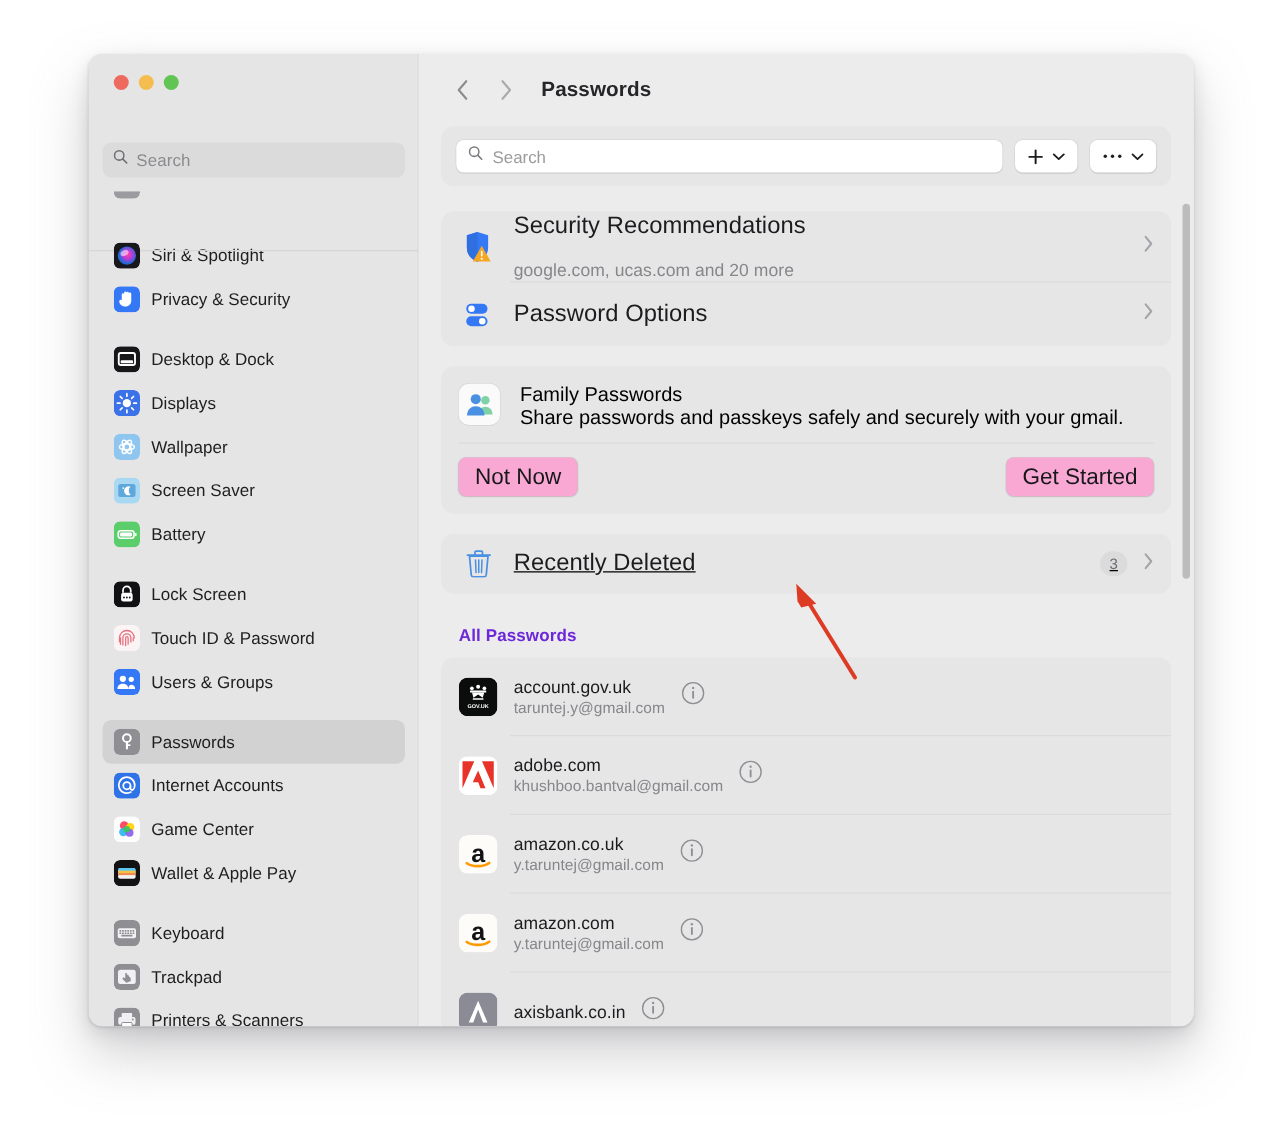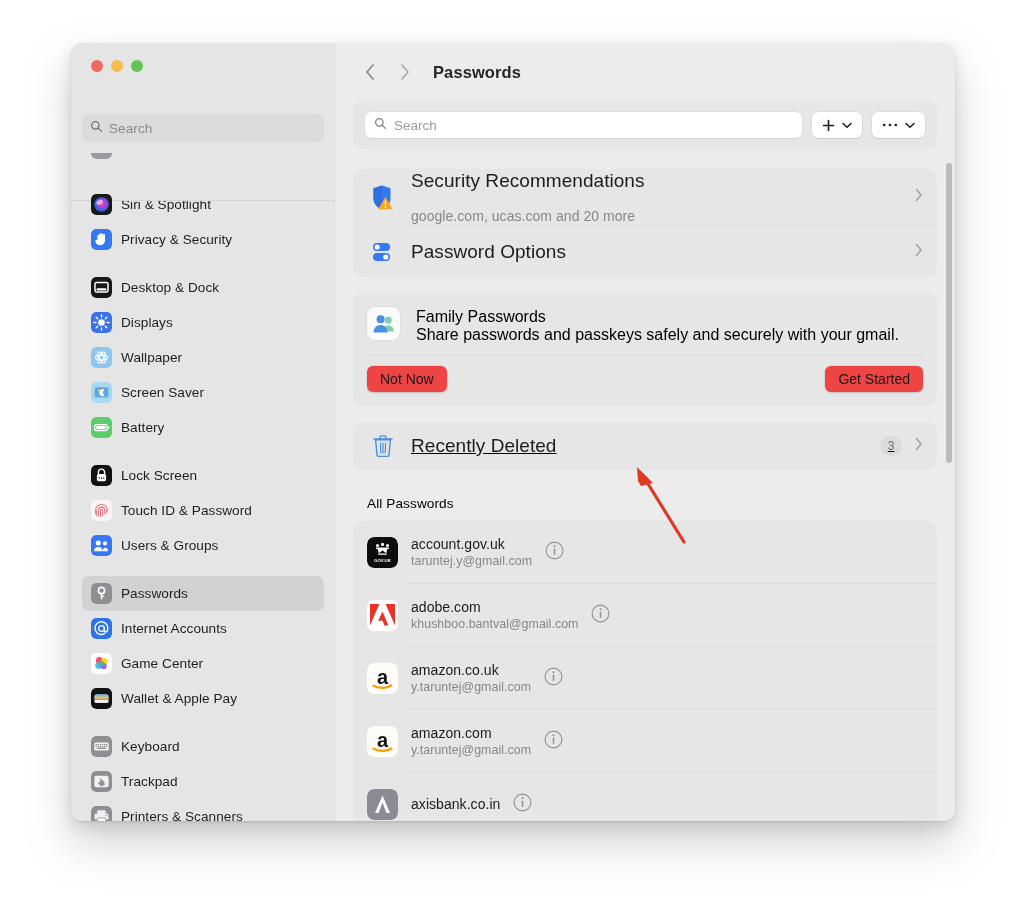--- a/index.html
+++ b/index.html
@@ -150,27 +150,27 @@
     min-width: 22px; height: 20px; border-radius: 10px;
     background: #dcdbdc; color: #6b6b70;
     font-size: 12px; display: flex; align-items: center;
     justify-content: center; padding: 0 7px; flex: none;
   }
 
   
   .fam-head { display: flex; align-items: flex-start; padding: 14px 14px 10px 14px; gap: 16px; }
   .fam-btnrow { display: flex; justify-content: space-between; padding: 0 14px 14px 14px; }
   .pill {
-    background: #ef4444; border-radius: 6px; padding: 5px 13px;
-    font-size: 14px; color: #18181a;
+    background: #f9a8d4; border-radius: 6px; padding: 5px 13px;
+    font-size: 18px; color: #18181a;
     box-shadow: 0 0 0 .5px rgba(0,0,0,.08), 0 .5px 1.5px rgba(0,0,0,.12);
   }
 
   #allpw-header {
-    font-size: 13.6px; font-weight: normal; color: #000000;
+    font-size: 13.6px; font-weight: bold; color: #6d28d9;
     margin: 0 0 10px 32px; letter-spacing: .1px;
   }
 
   .pwrow { display: flex; align-items: center; padding: 0 14px; height: 62px; gap: 13px; }
   .pwicon { width: 31px; height: 31px; border-radius: 7px; flex: none; overflow: hidden;
             display: flex; align-items: center; justify-content: center; }
   .pw-t1 { font-size: 14px; color: #1b1b1d; letter-spacing: .05px; }
   .pw-t2 { font-size: 12.4px; color: #86868b; margin-top: 2px; letter-spacing: .05px; }
   .infoi { flex: none; }
 

